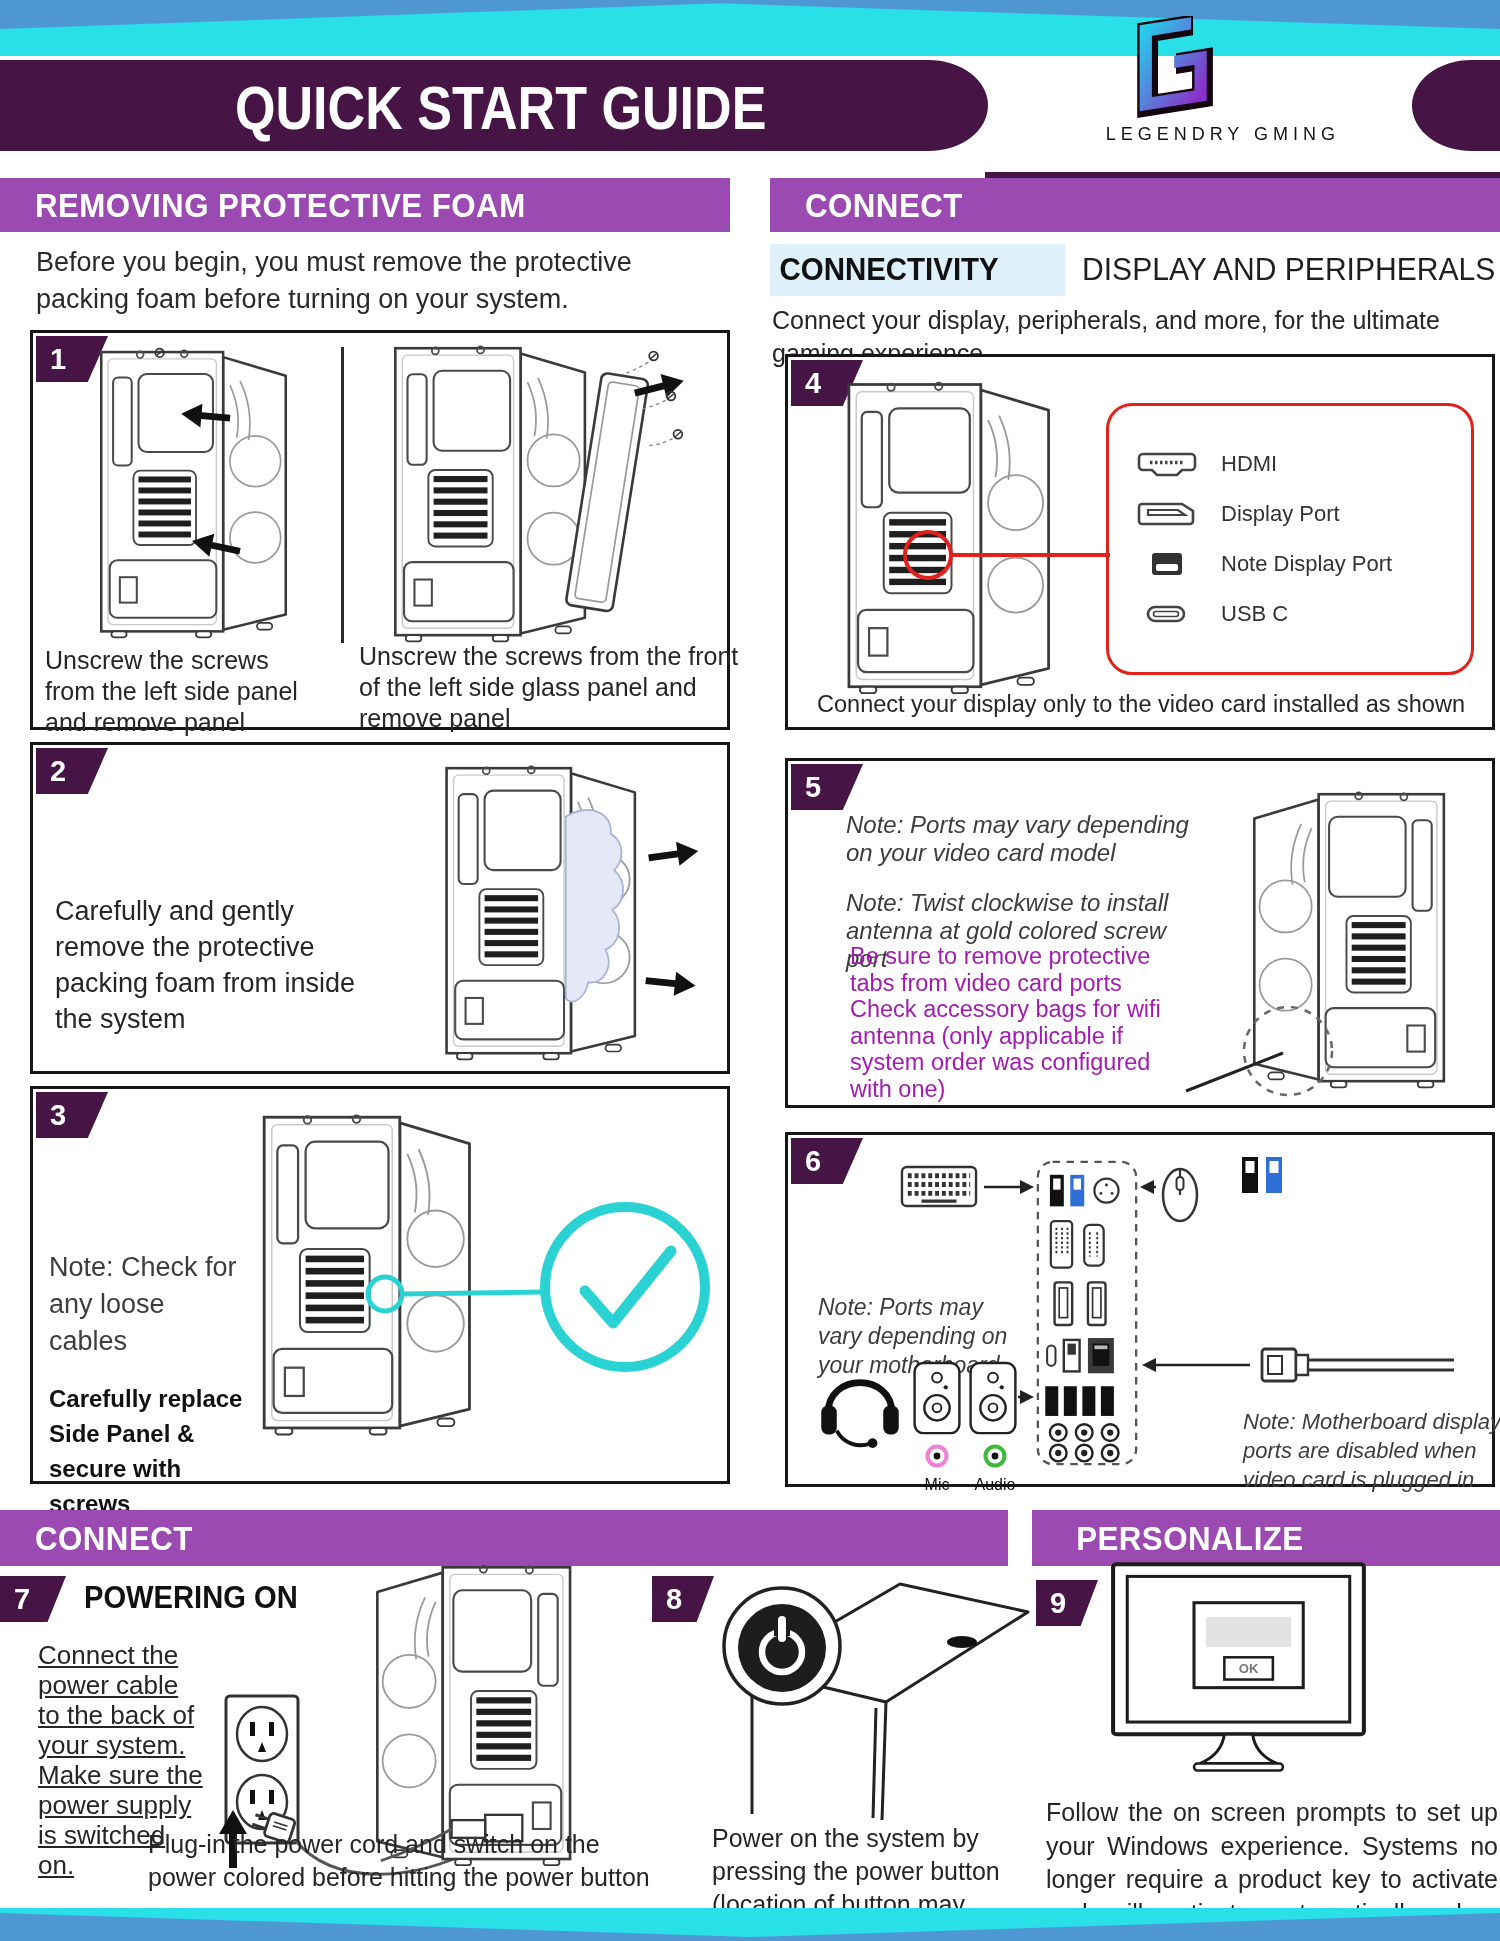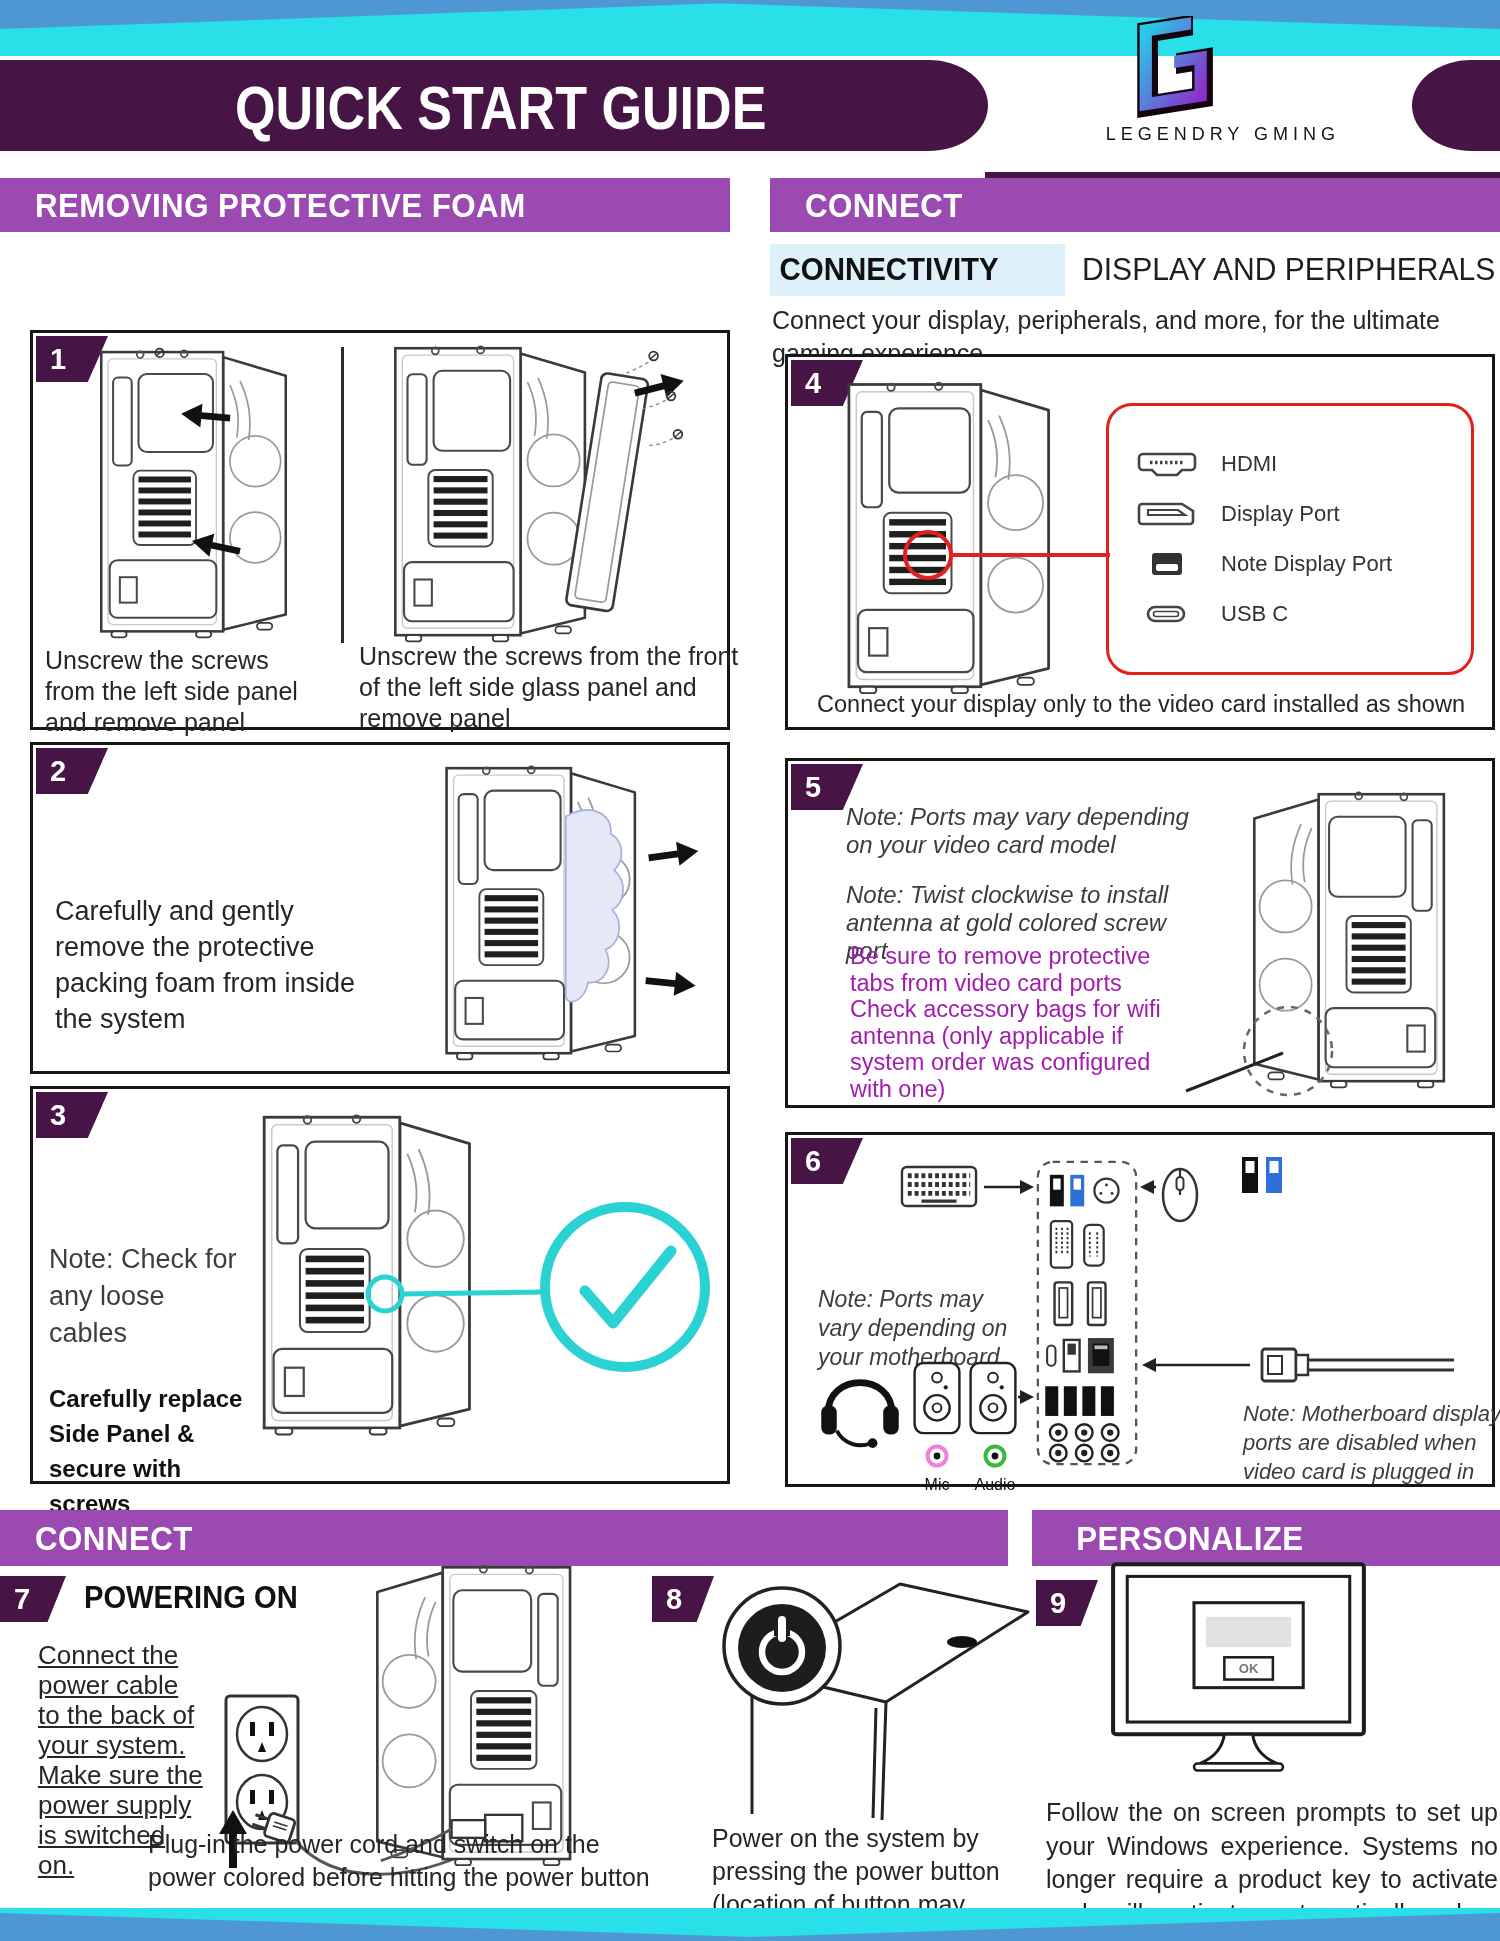--- a/index.html
+++ b/index.html
@@ -6,21 +6,21 @@
   #page{position:relative;width:1500px;height:1941px;background:#fff;overflow:hidden;
         font-family:"Liberation Sans",sans-serif;color:#2e2e2e;}
   .abs{position:absolute;}
   .bar{position:absolute;height:54px;background:#9a4ab1;color:#fff;display:flex;align-items:center;}
   .bar .bt{font-weight:bold;font-size:34px;letter-spacing:.5px;transform:scaleX(.92);transform-origin:left;white-space:nowrap;}
   .box{position:absolute;background:#fff;border:3px solid #161616;box-sizing:border-box;}
   .badge{position:absolute;left:3px;top:3px;width:72px;height:46px;background:#471545;color:#fff;
          font-weight:bold;font-size:29px;line-height:46px;padding-left:14px;box-sizing:border-box;
          clip-path:polygon(0 0,100% 0,72% 100%,0 100%);}
   .cap{position:absolute;font-size:25px;line-height:31px;color:#262626;}
-  .note{font-style:italic;color:#3d3d3d;}
+  .note{font-style:italic;color:#3d3d3d;margin-top:8px;}
   .tband{position:absolute;left:0;width:1500px;background:#4f97d3;}
   .tband .cy{position:absolute;inset:0;background:#29dfe8;}
   svg{display:block;}
 </style>
 </head>
 <body>
 
 <div id="page">
 
   <svg width="0" height="0" style="position:absolute" aria-hidden="true">
@@ -89,20 +89,21 @@
       <path d="M82,6 L34,6 L34,84 L92,84 L92,44 L64,44" fill="none" stroke="#14040f" stroke-width="22"></path>
       <path d="M80,4 L32,4 L32,82 L90,82 L90,42 L62,42" fill="none" stroke="url(#lg1)" stroke-width="13"></path>
     </g>
   </svg>
   <div class="abs" style="left:1010px;top:124px;width:330px;text-align:right;font-size:18px;letter-spacing:5px;color:#141414;">LEGENDRY GMING</div>
   <div class="abs" style="left:985px;top:172px;width:515px;height:6px;background:#471545;"></div>
 
   <div class="bar" style="left:0;top:178px;width:730px;">
     <span class="bt" style="padding-left:38px;">REMOVING PROTECTIVE FOAM</span>
   </div>
+  <div class="cap" style="left:36px;top:244px;width:680px;font-size:27px;line-height:37px;color:#2a2a2a;">Before you begin, you must remove the protective packing foam before turning on your system.</div>
 
   <div class="box" style="left:30px;top:330px;width:700px;height:400px;">
     <div class="badge">1</div>
     <div class="abs" style="left:308px;top:14px;width:2.5px;height:296px;background:#2a2a2a;"></div>
     <svg class="abs" viewBox="0 0 300 345" style="left:22px;top:14px;width:255px;height:292px;">
       <use href="#tower" x="40"></use>
       <use href="#arrow" transform="translate(205,98) rotate(185)"></use>
       <use href="#arrow" transform="translate(215,255) rotate(192)"></use>
       <use href="#screw" transform="translate(118,2)"></use>
     </svg>

